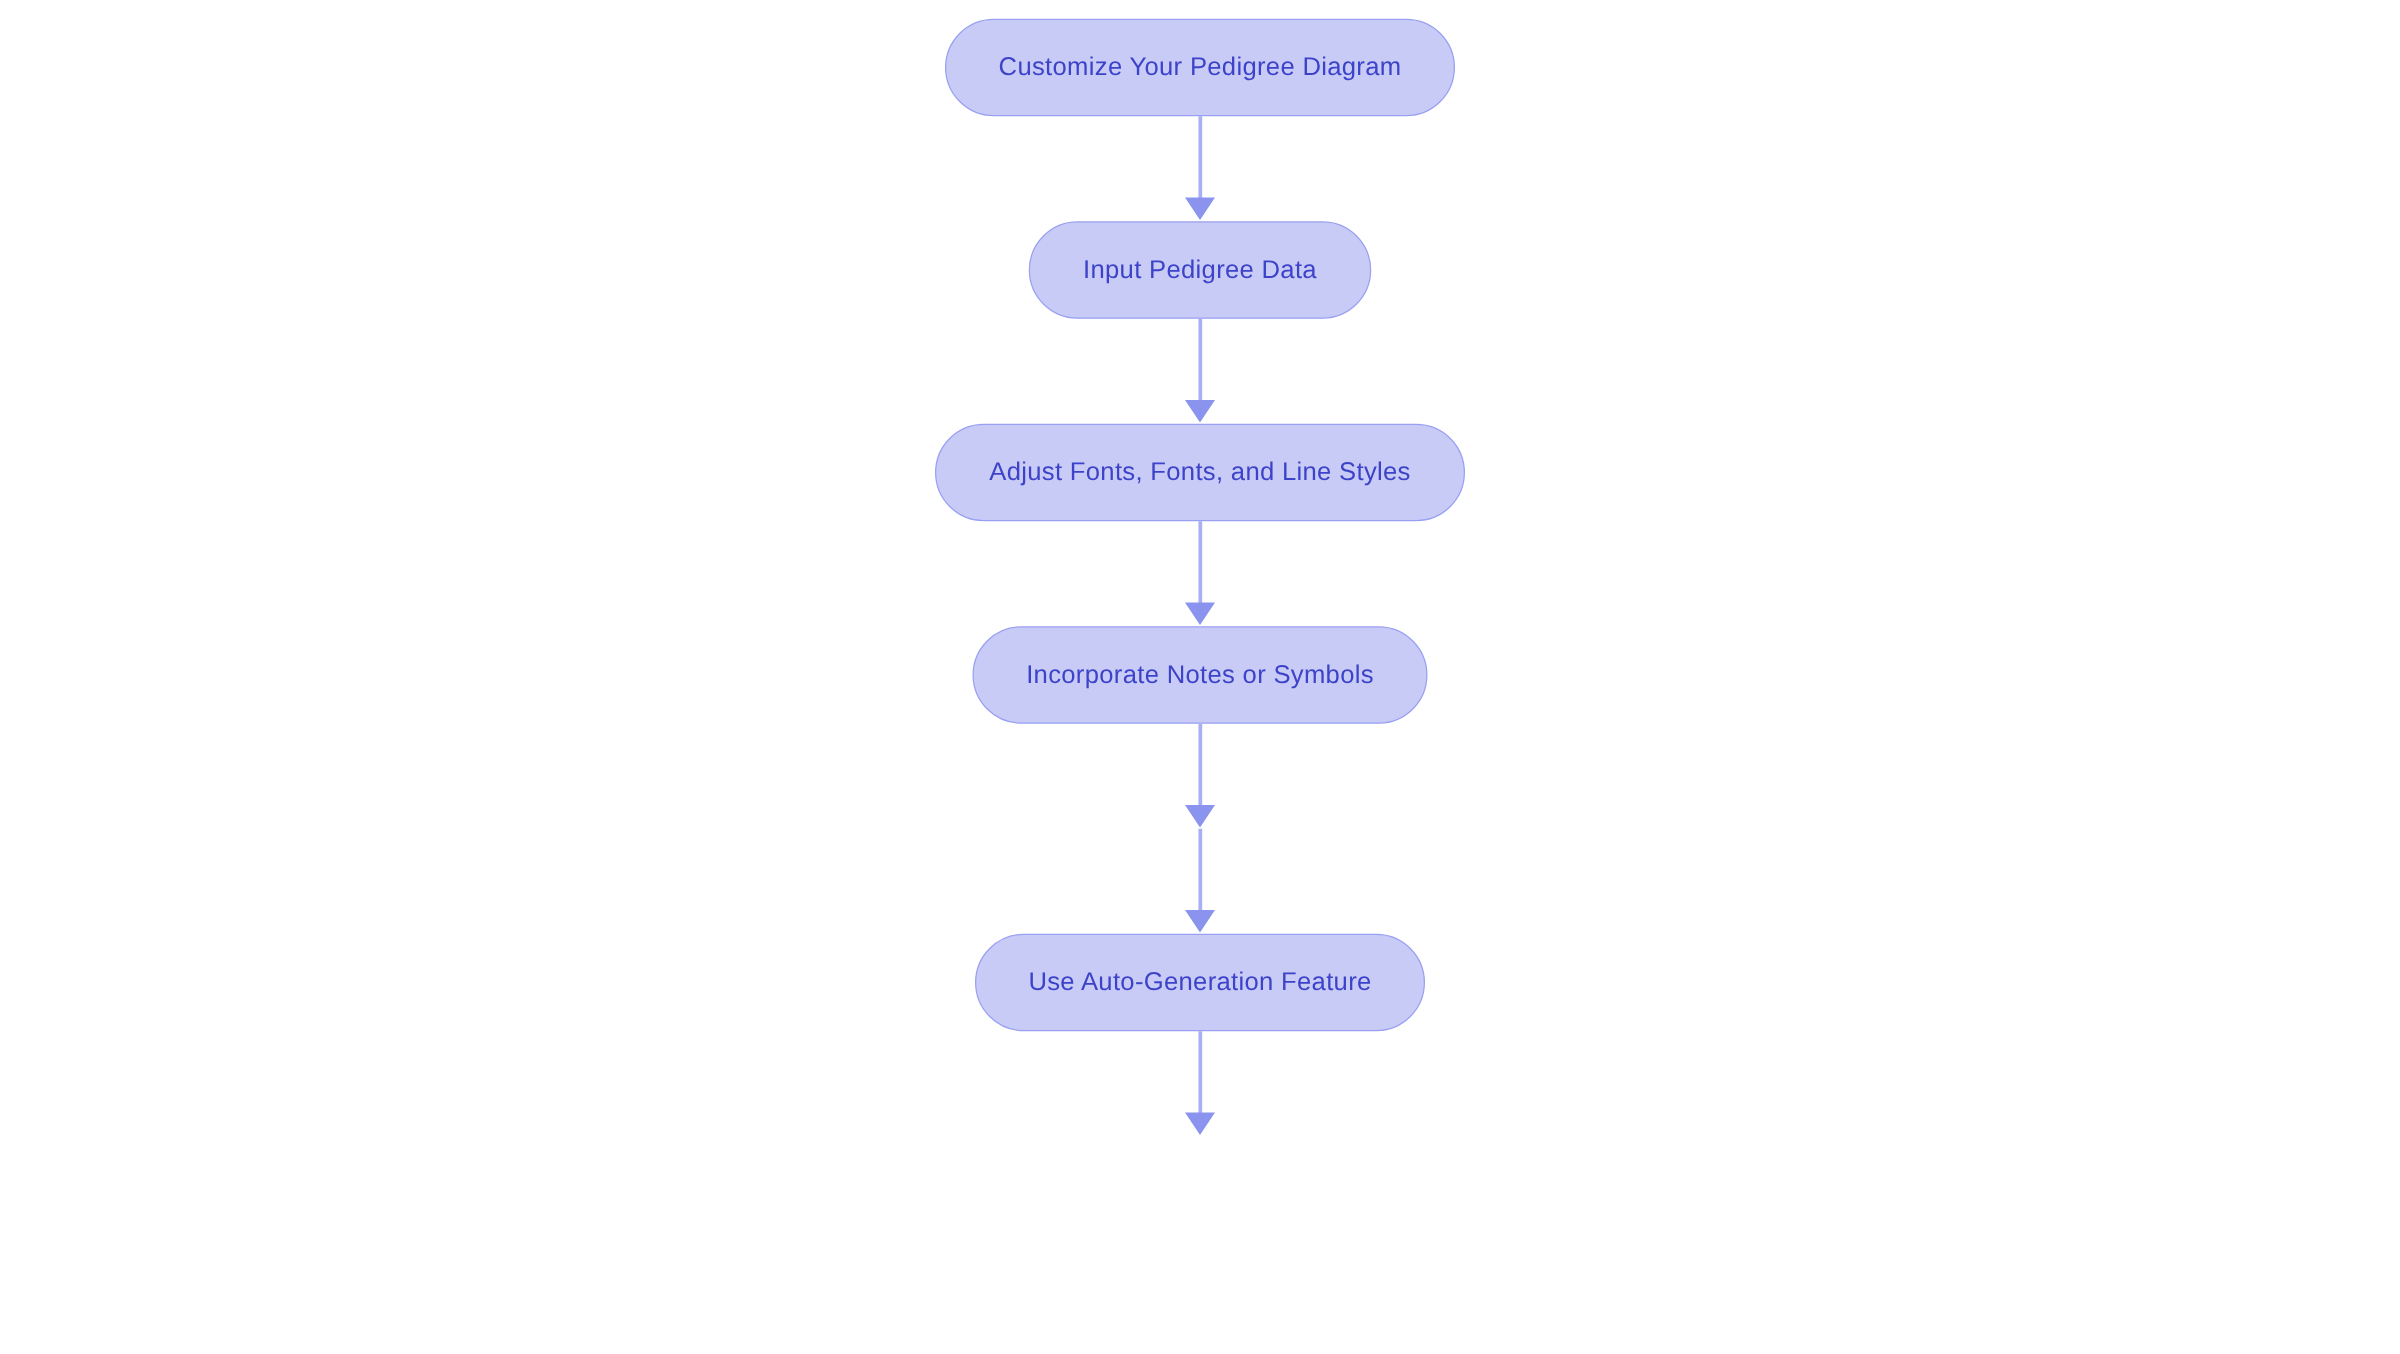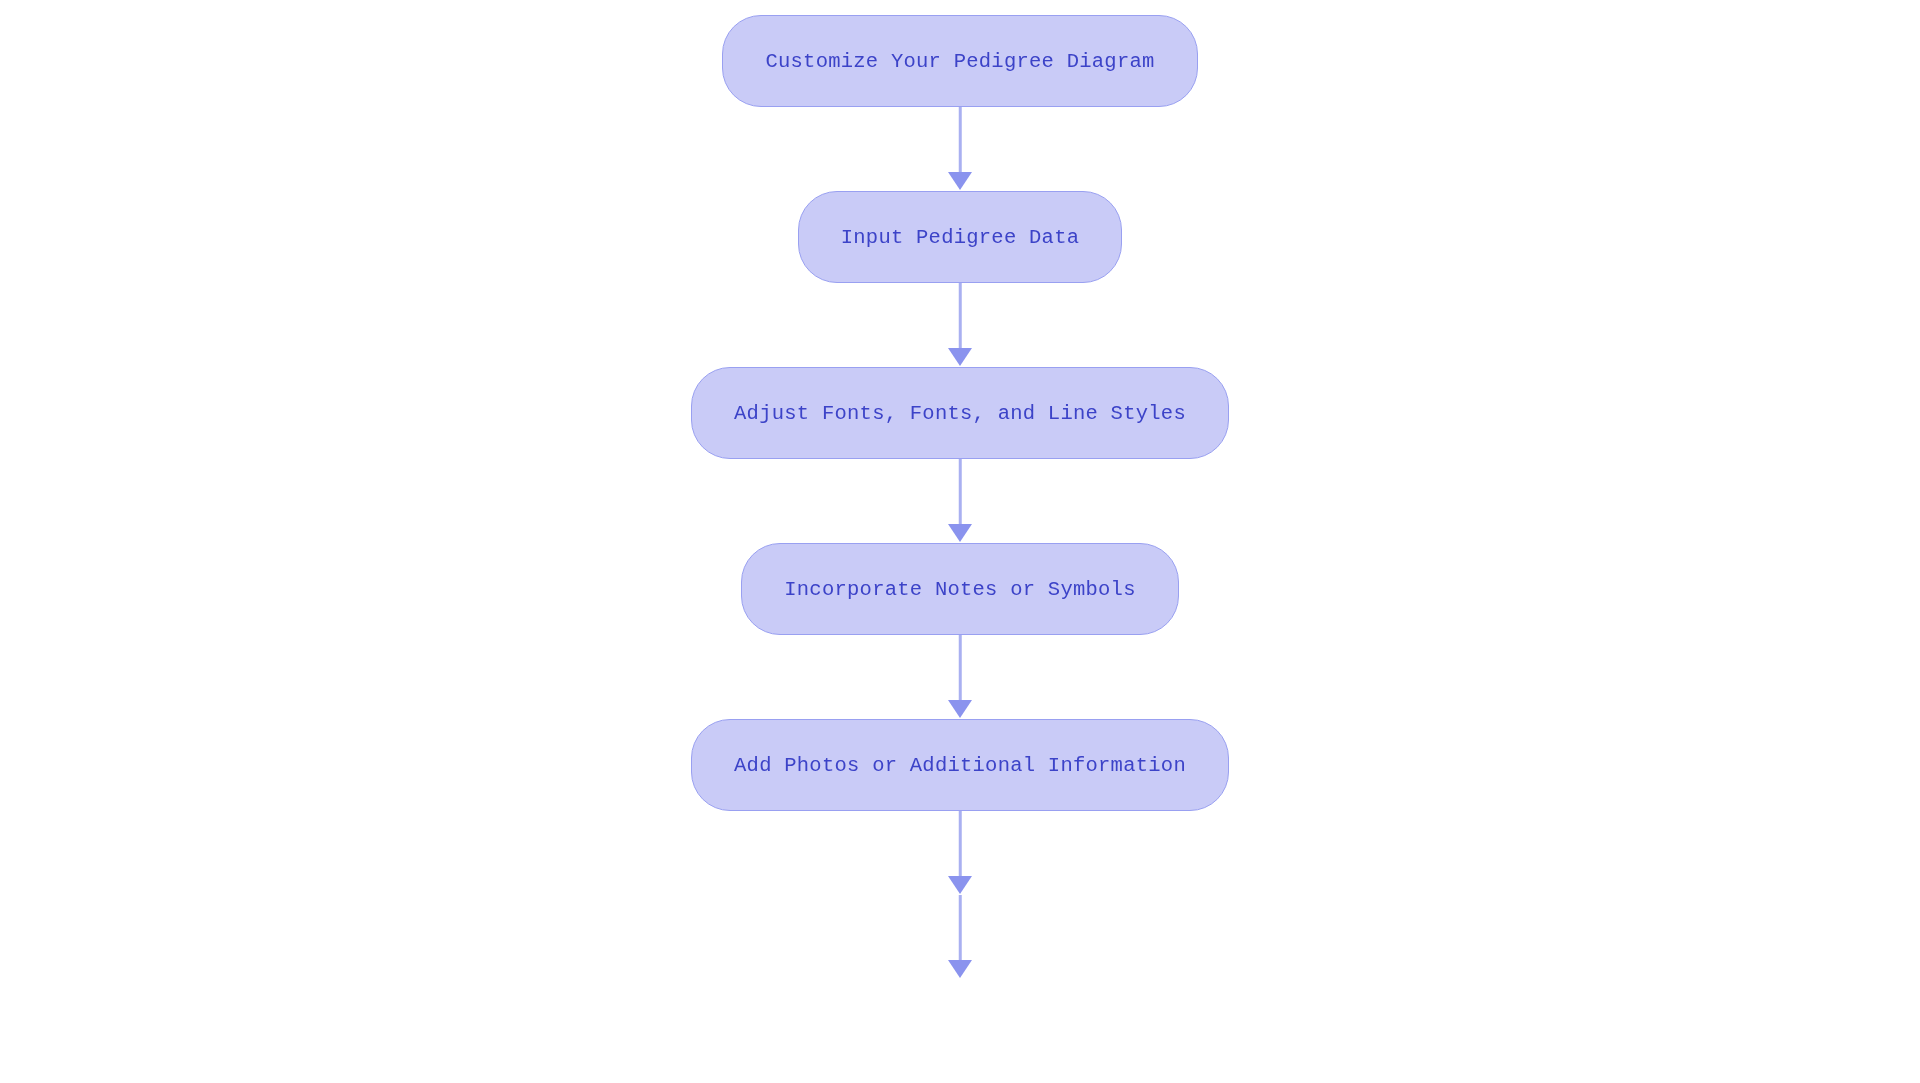--- a/index.html
+++ b/index.html
@@ -25,30 +25,29 @@
   .flow {
     position: absolute;
     left: 0;
     top: 15px;
     width: 1920px;
     display: flex;
     flex-direction: column;
     align-items: center;
   }
   .node {
-    height: 92px;
+    height: 78px;
     border-radius: 39px;
     background: var(--node-fill);
     border: 1.5px solid var(--node-border);
     display: flex;
     align-items: center;
     justify-content: center;
     padding: 0 42px;
     flex: none;
-    font-family: Liberation Mono, monospace;
   }
   .node-label {
     color: var(--node-text);
     font-size: 20.5px;
     font-weight: 500;
     letter-spacing: 0.25px;
     white-space: nowrap;
   }
   .connector {
     position: relative;
@@ -112,29 +111,29 @@
 
     <div class="node">
       <span class="node-label">Incorporate Notes or Symbols</span>
     </div>
 
     <div class="connector">
       <div class="connector-line"></div>
       <div class="connector-head"></div>
     </div>
 
-    <div class="node">
-      <span class="node-label">Add Photos or Additional Information</span>
-    </div>
 
     <div class="connector">
       <div class="connector-line"></div>
       <div class="connector-head"></div>
     </div>
 
+    <div class="node">
+      <span class="node-label">Use Auto-Generation Feature</span>
+    </div>
 
     <div class="connector">
       <div class="connector-line"></div>
       <div class="connector-head"></div>
     </div>
 
 
   </div>
 </div>
 

